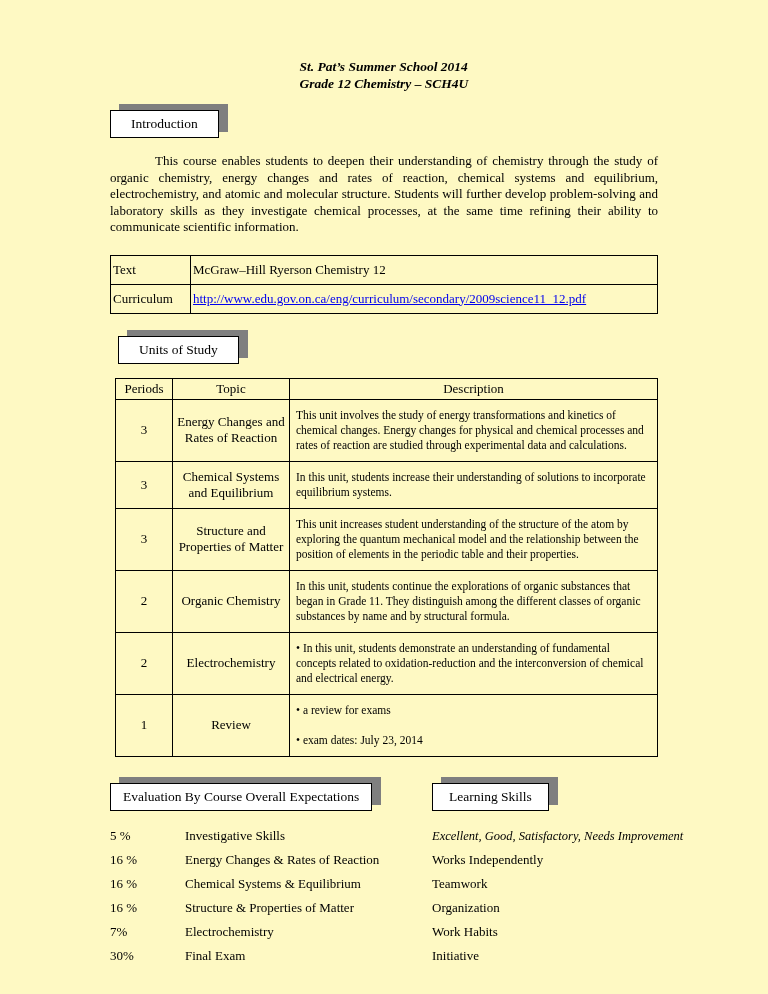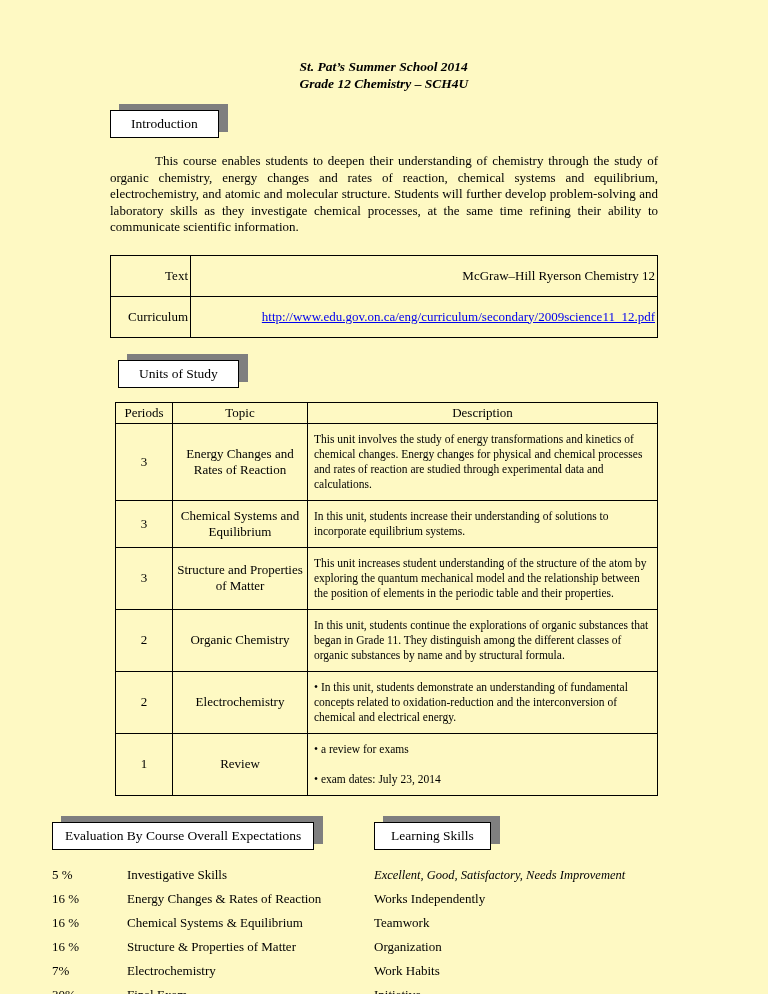--- a/index.html
+++ b/index.html
@@ -47,50 +47,50 @@
   
   table { border-collapse: collapse; }
   .resources-table {
     margin: 19px 0 0 110px;
     width: 548px;
     font-size: 13px;
   }
   .resources-table td {
     border: 1px solid #000000;
     height: 21px;
-    text-align: right;
-    padding: 12px 2px;
+    text-align: left;
+    padding: 6px 2px;
     margin-left: 44px;
   }
   .resources-table td.res-label { width: 80px; }
   a.doc-link { color: #0000ee; text-decoration: underline; }
   
   .units-table {
     margin: 14px 0 0 115px;
     width: 543px;
     font-size: 13px;
   }
   .units-table td, .units-table th {
     border: 1px solid #000000;
     padding: 2px 4px;
     font-weight: normal;
     vertical-align: middle;
   }
   .units-table th { height: 20px; text-align: center; }
   .units-table td.cell-periods { width: 57px; text-align: center; }
-  .units-table td.cell-topic   { width: 135px; text-align: center; line-height: 16px; }
+  .units-table td.cell-topic   { width: 117px; text-align: center; line-height: 16px; }
   .units-table td.cell-desc {
     text-align: left;
     font-size: 11.5px;
     line-height: 15px;
     padding: 8px 6px;
   }
   .units-table td.cell-desc.pre { white-space: pre-line; }
   
-  .bottom-area { display: flex; margin: 26px 0 0 52px; align-items: flex-start; }
+  .bottom-area { display: flex; margin: 26px 0 0 110px; align-items: flex-start; }
   .col-left { width: 322px; flex: 0 0 322px; }
   .col-right { flex: 1 1 auto; }
   .eval-box  { padding: 5px 12px; }
   .skills-box{ padding: 5px 16px; }
   .list-block { margin-top: 13px; font-size: 13px; }
   .eval-row { display: flex; line-height: 24px; }
   .eval-pct { width: 75px; flex: 0 0 75px; }
   .skills-row { line-height: 24px; }
   .skills-scale { font-style: italic; font-size: 12.5px; }
 </style>

